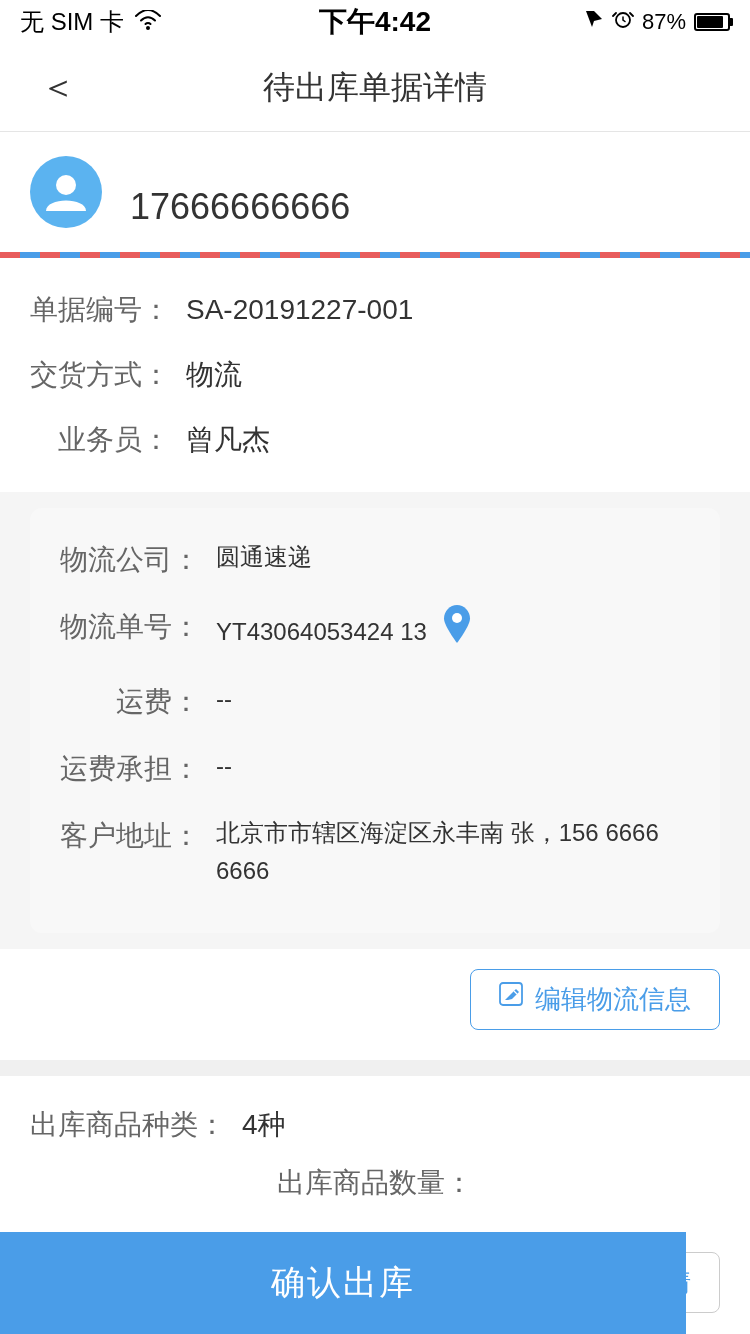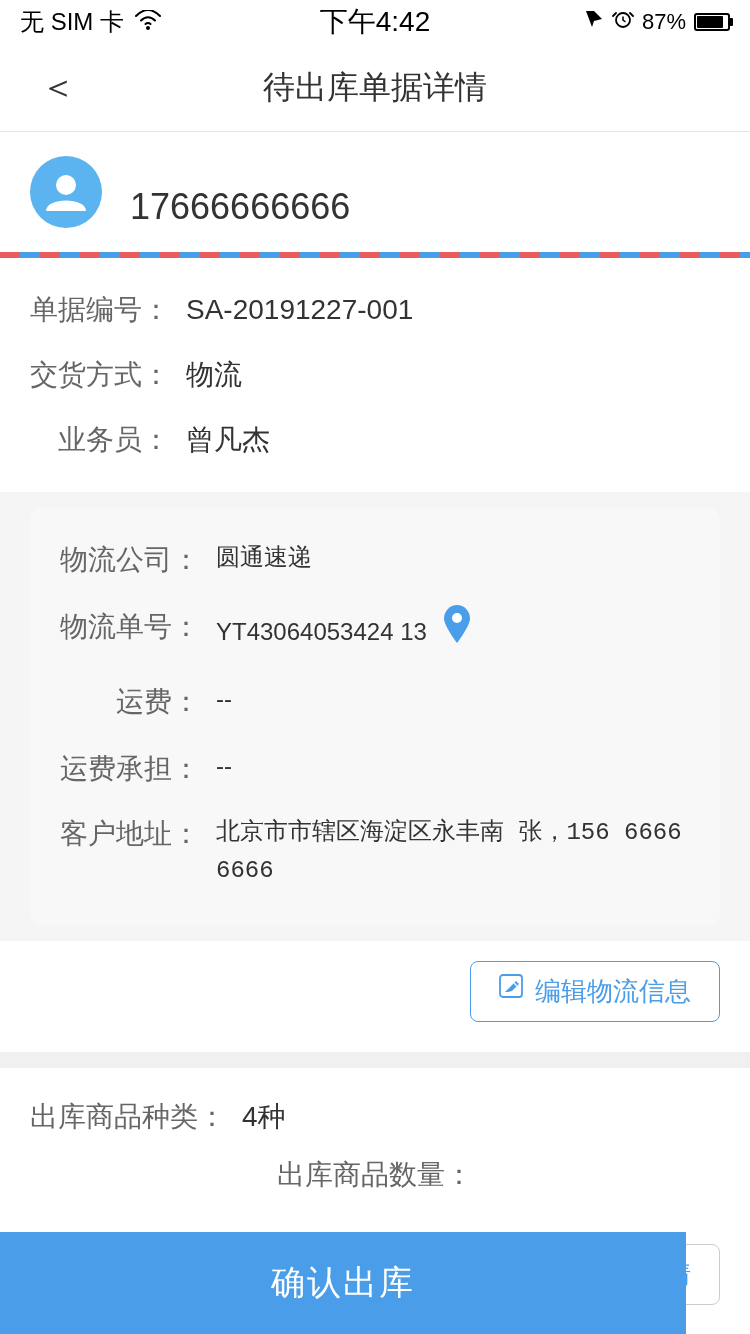--- a/index.html
+++ b/index.html
@@ -25,21 +25,21 @@
       color: #000;
     }
     .status-bar-left {
       display: flex;
       align-items: center;
       gap: 10px;
       font-size: 24px;
     }
     .status-bar-center {
       font-size: 28px;
-      font-weight: 400;
+      font-weight: 700;
       position: absolute;
       left: 50%;
       transform: translateX(-50%);
     }
     .status-bar-right {
       display: flex;
       align-items: center;
       gap: 8px;
       font-size: 22px;
     }
@@ -173,22 +173,21 @@
       margin: 0 30px 16px;
       padding: 30px;
     }
     .logistics-row {
       display: flex;
       align-items: flex-start;
       margin-bottom: 22px;
       line-height: 1.6;
     }
     .logistics-row:last-child {
-      margin-bottom: 4px;
-      font-family: Liberation Mono, monospace;
+      margin-bottom: 12px;
     }
     .logistics-label {
       color: #666;
       font-size: 28px;
       min-width: 140px;
       text-align: right;
       flex-shrink: 0;
     }
     .logistics-value {
       color: #333;

